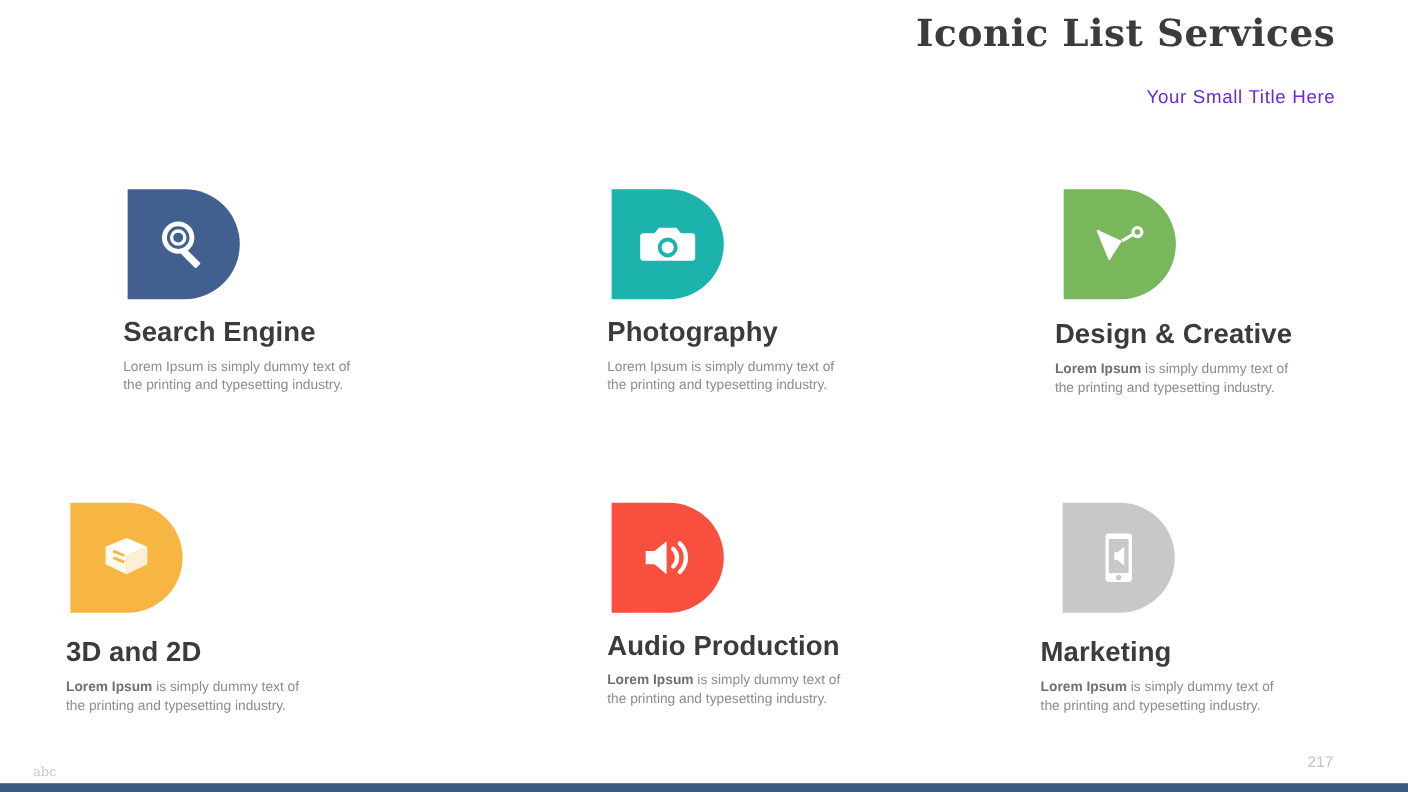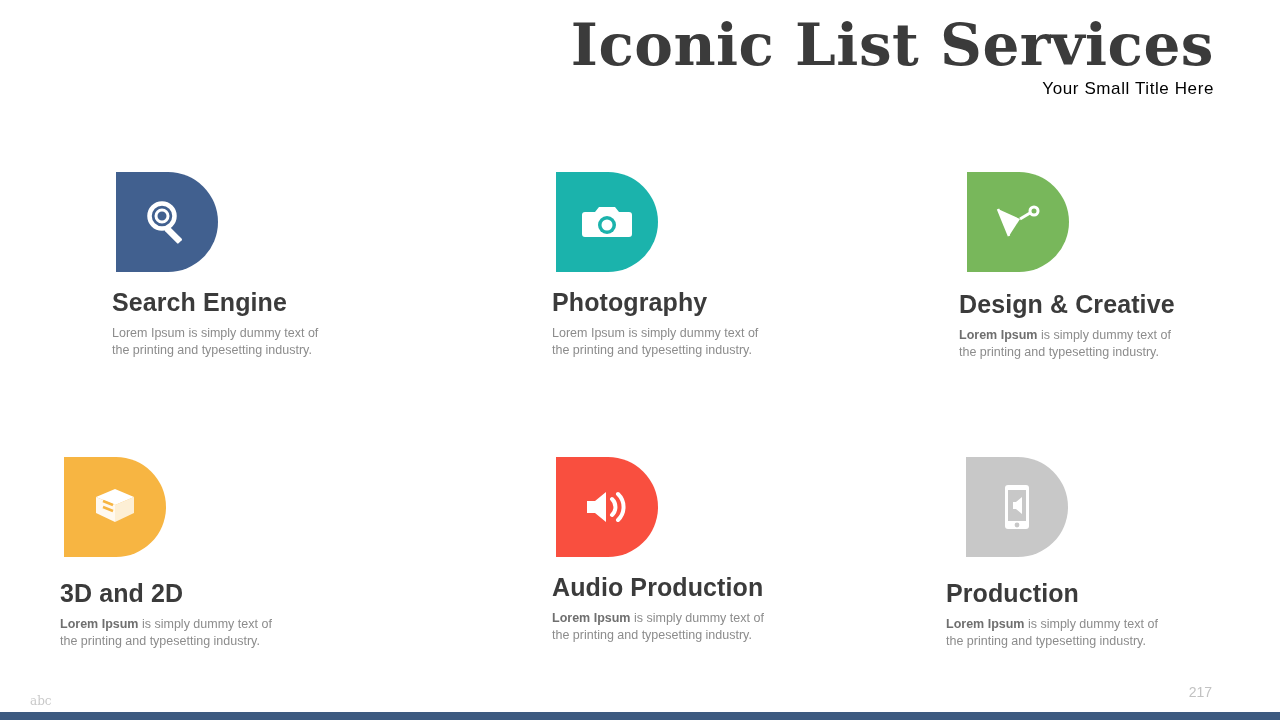--- a/index.html
+++ b/index.html
@@ -17,31 +17,31 @@
 
   
   .header {
     position: absolute;
     right: 66px;
     top: 12px;
     text-align: right;
   }
   .slide-title {
     font-family: "DejaVu Serif", serif;
-    font-size: 58px;
+    font-size: 34px;
     font-weight: bold;
     color: #3b3b3b;
     letter-spacing: 0.5px;
     line-height: 1.15;
     white-space: nowrap;
   }
   .slide-subtitle {
-    margin-top: 0;
+    margin-top: 28px;
     font-size: 17px;
-    color: #000000;
+    color: #6d28d9;
     letter-spacing: 0.6px;
     white-space: nowrap;
   }
 
   
   .grid {
     position: absolute;
     left: 0; top: 172px;
     width: 1168px;
     display: grid;
@@ -228,21 +228,21 @@
         <div class="badge" style="background:#c8c8c8">
           <div class="glyph">
             <svg width="44" height="52" viewBox="0 0 44 52">
               <rect x="10" y="4" width="24" height="44" rx="3" fill="#ffffff"></rect>
               <rect x="13" y="9" width="18" height="31" fill="#c8c8c8"></rect>
               <circle cx="22" cy="44" r="2.4" fill="#c8c8c8"></circle>
               <path d="M18 21v7h3l6 5V16l-6 5z" fill="#ffffff"></path>
             </svg>
           </div>
         </div>
-        <div class="svc-title">Production</div>
+        <div class="svc-title">Marketing</div>
         <div class="svc-desc"><b>Lorem Ipsum</b><span> is simply dummy text of the printing and typesetting industry.</span></div>
       </div>
     </div>
 
   </div>
 
   <div class="footer-left">abc</div>
   <div class="footer-right">217</div>
   <div class="bottom-bar" style="background: rgb(61, 90, 128);"></div>
 

